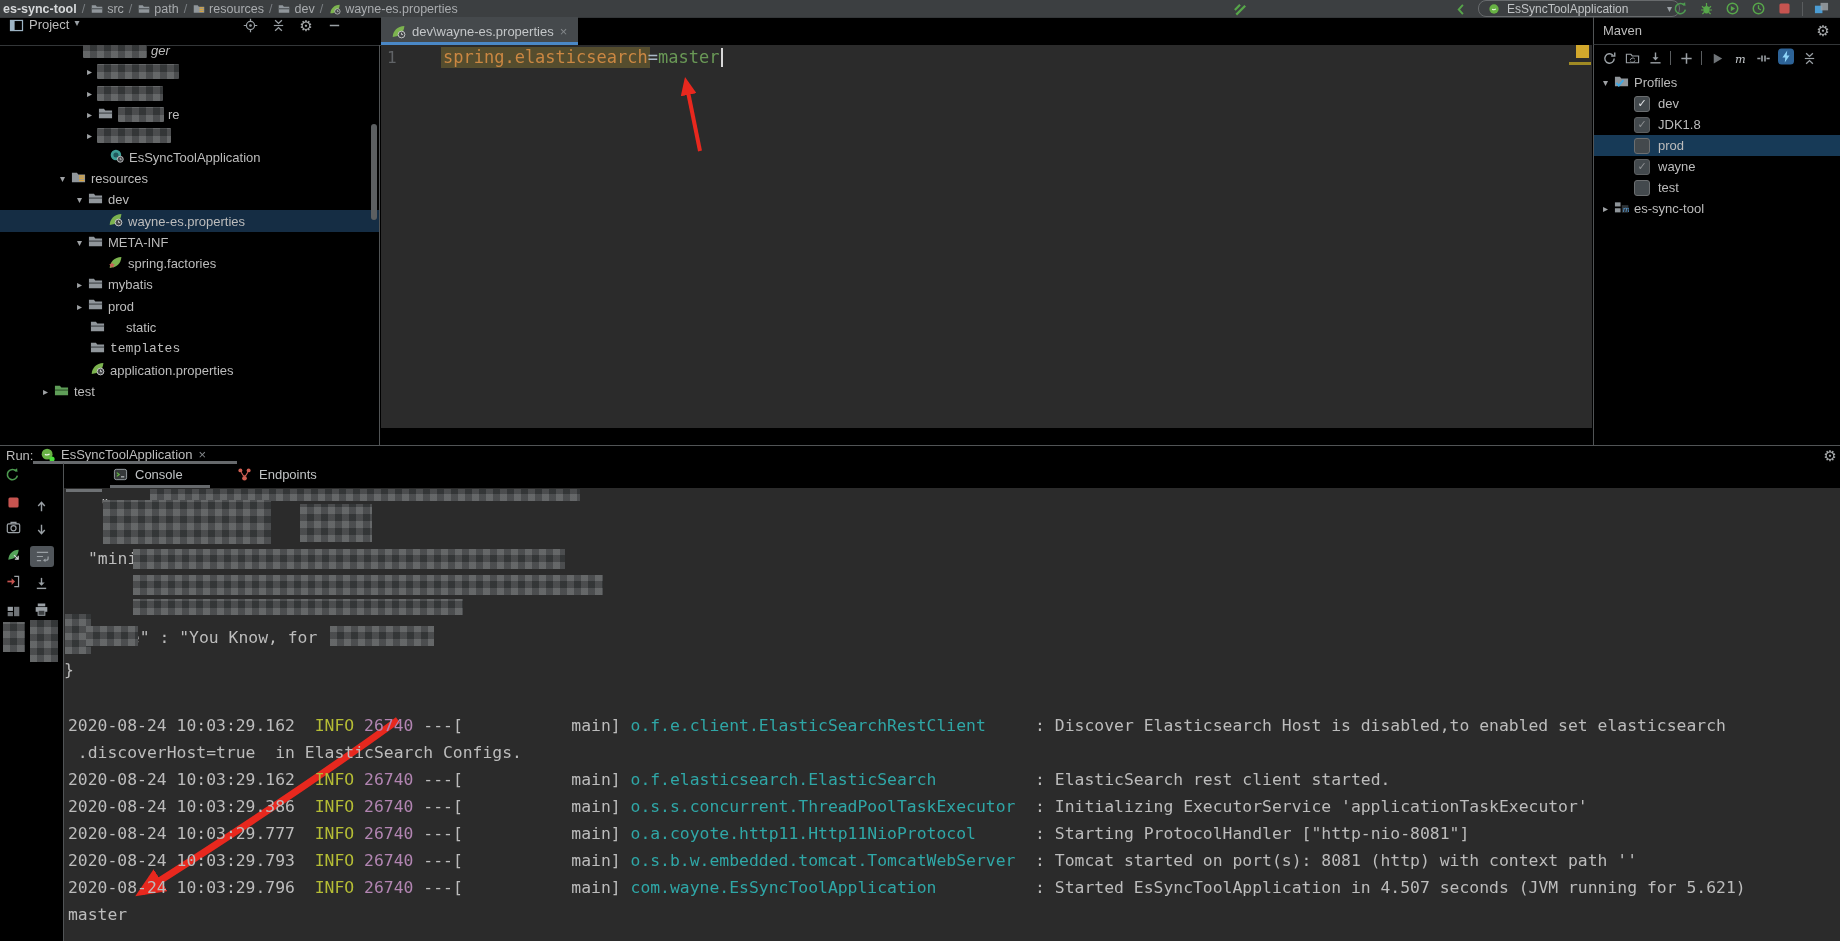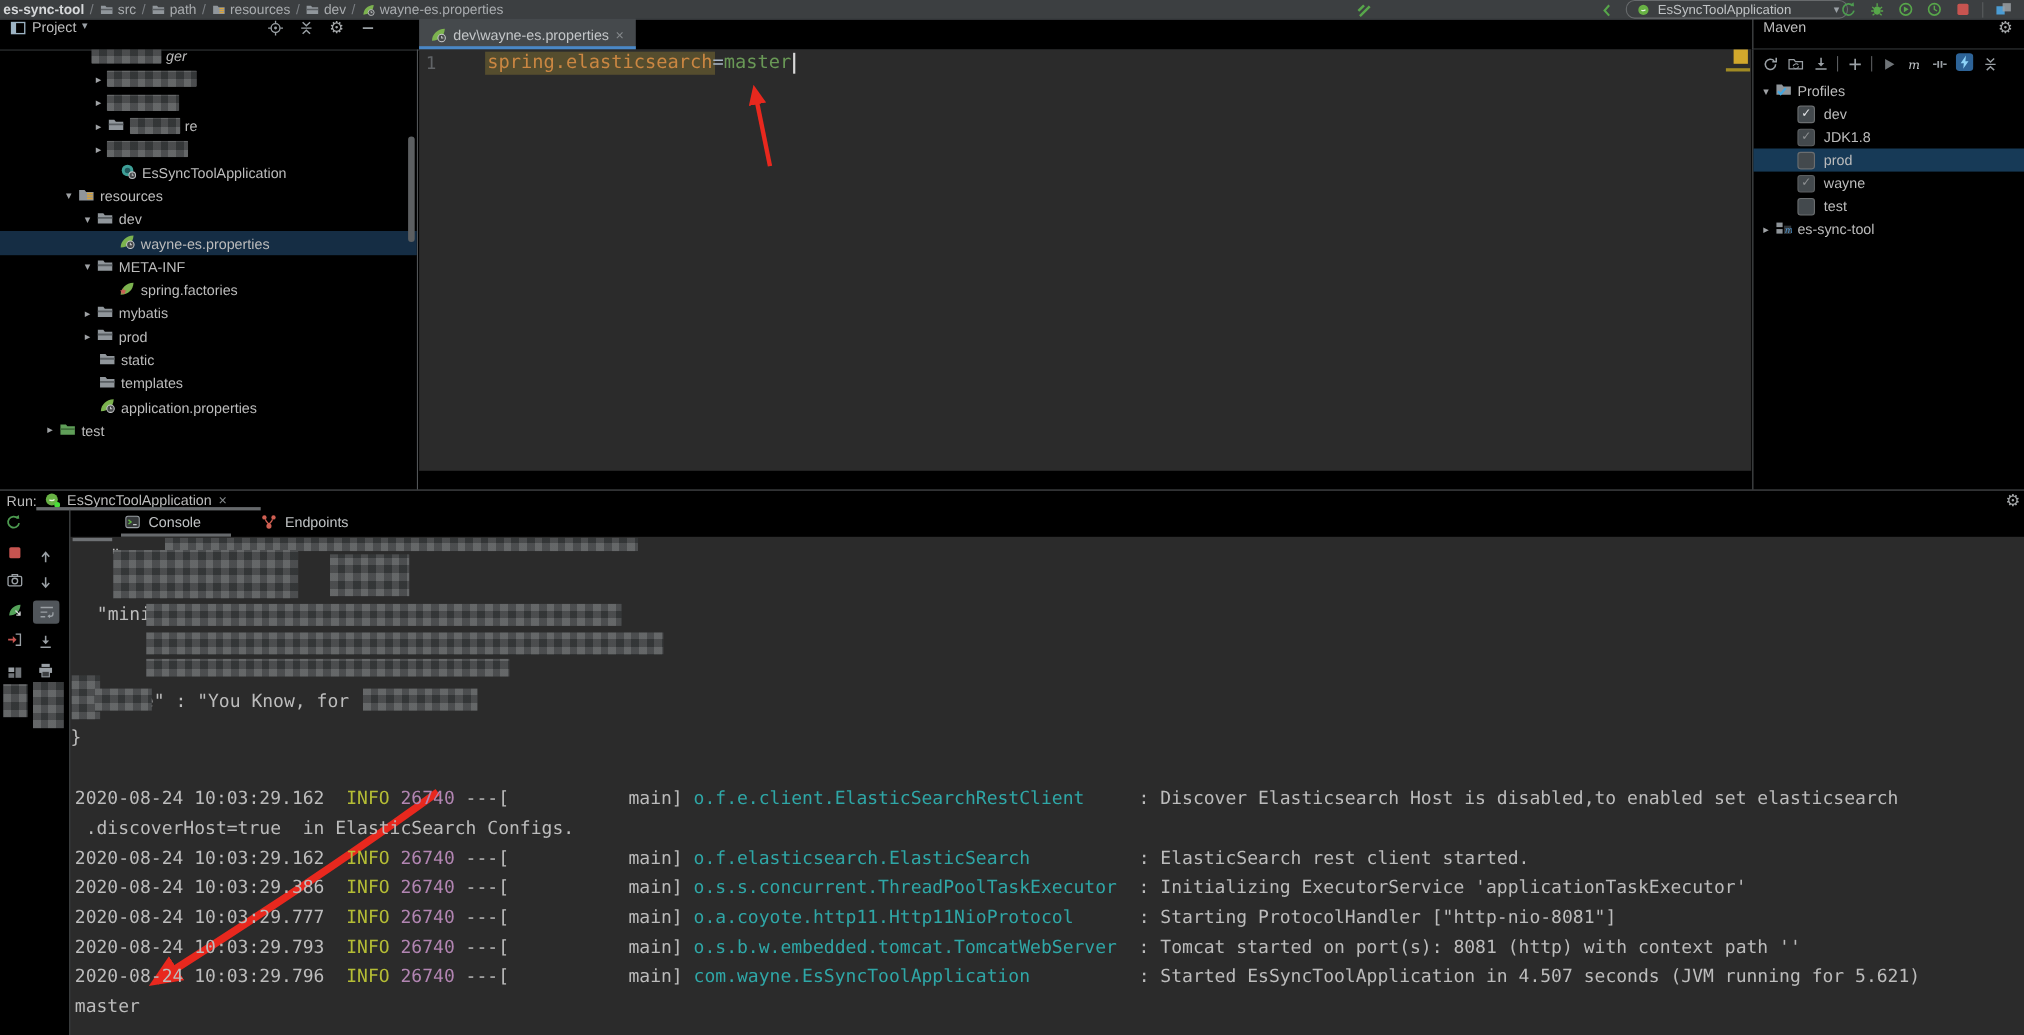--- a/index.html
+++ b/index.html
@@ -25,21 +25,21 @@
   
   #project-header{position:absolute;left:0;top:17px;width:380px;height:28px;display:flex;align-items:flex-start;
           gap:5px;padding:0 8px;border-bottom:1px solid #333638}
   #ph-icons{margin-left:auto;display:flex;gap:12px;align-items:center;padding-right:46px}
   #editor-tabs{position:absolute;left:381px;top:17px;width:1211px;height:28px;border-bottom:1px solid #333638}
   #editor-tab{position:absolute;left:0;top:0;width:197px;height:28px;background:#45494c;display:flex;
           align-items:center;gap:6px;padding:0 9px;color:#c3c6c8;box-sizing:border-box}
   #editor-tab-underline{position:absolute;left:0;top:25px;width:197px;height:3px;background:#4a88c7}
   .close-x{color:#84888b;font-size:13px;line-height:1}
   #maven-header{position:absolute;left:1593px;top:17px;width:247px;height:28px;border-left:1px solid #515456;
-          border-bottom:1px solid #333638;display:flex;padding:0 9px;box-sizing:border-box}
+          border-bottom:1px solid #333638;display:flex;align-items:center;padding:0 9px;box-sizing:border-box}
   
   #project-panel{position:absolute;left:0;top:45px;width:380px;height:400px;overflow:hidden;border-right:1px solid #515456;box-sizing:border-box}
   #ptree{position:absolute;left:0;top:-5px;right:0}
   .trow{height:21.3px;display:flex;align-items:center;white-space:pre}
   .trow.sel{background:#152d44}
   .arr{width:15px;font-size:10px;color:#9fa2a5;text-align:center;flex:none}
   .tico{margin-right:5px}
   .tlabel{color:#bcbcbc}
   .mosaic{background-color:#45484a;
      background-image:repeating-linear-gradient(0deg,rgba(255,255,255,.07) 0 7px,rgba(0,0,0,.16) 7px 14px),
@@ -307,25 +307,25 @@
                 <path fill="#cb5c56" d="M4.2 7.6l1 1.9 2.1.3-1.5 1.5.3 2.1-1.9-1-1.9 1 .4-2.1L1.2 9.8l2.1-.3z"></path>
               </svg></span></span><span class="tlabel">spring.factories</span></div>
         <div class="trow" style="padding-left: 72px;"><span class="arr">▸</span><span class="tico"><span class="ic"><svg viewBox="0 0 16 16">
                 <path fill="#90969b" d="M1 3h5.3l1.5 1.9H15V13H1z"></path>
                 <path fill="#595e62" d="M1 6.7h14v1.8H1z"></path>
               </svg></span></span><span class="tlabel">mybatis</span></div>
         <div class="trow" style="padding-left: 72px;"><span class="arr">▸</span><span class="tico"><span class="ic"><svg viewBox="0 0 16 16">
                 <path fill="#90969b" d="M1 3h5.3l1.5 1.9H15V13H1z"></path>
                 <path fill="#595e62" d="M1 6.7h14v1.8H1z"></path>
               </svg></span></span><span class="tlabel">prod</span></div>
-        <div class="trow" style="padding-left: 89px;"><span class="tico"><span class="ic"><svg viewBox="0 0 16 16">
+        <div class="trow" style="padding-left: 89px; gap: 16px;"><span class="tico"><span class="ic"><svg viewBox="0 0 16 16">
                 <path fill="#90969b" d="M1 3h5.3l1.5 1.9H15V13H1z"></path>
                 <path fill="#595e62" d="M1 6.7h14v1.8H1z"></path>
               </svg></span></span><span class="tlabel">static</span></div>
-        <div class="trow" style="padding-left: 89px;"><span class="tico"><span class="ic"><svg viewBox="0 0 16 16">
+        <div class="trow" style="padding-left: 89px; font-family: Liberation Mono, monospace;"><span class="tico"><span class="ic"><svg viewBox="0 0 16 16">
                 <path fill="#90969b" d="M1 3h5.3l1.5 1.9H15V13H1z"></path>
                 <path fill="#595e62" d="M1 6.7h14v1.8H1z"></path>
               </svg></span></span><span class="tlabel">templates</span></div>
         <div class="trow" style="padding-left: 89px;"><span class="tico"><span class="ic"><svg viewBox="0 0 16 16">
                 <path fill="#7cb34f" d="M1.8 13.8C2 7.4 6.8 2.6 14.3 2.2c-.5 7-5 11.4-12.5 11.6z"></path>
                 <circle cx="11.2" cy="11.2" r="3.6" fill="#47494b" stroke="#c7c9cb" stroke-width="1"></circle>
                 <path d="M11.2 9.3v2h1.6" stroke="#c7c9cb" stroke-width="1" fill="none"></path>
               </svg></span></span><span class="tlabel">application.properties</span></div>
         <div class="trow" style="padding-left: 38px;"><span class="arr">▸</span><span class="tico"><span class="ic"><svg viewBox="0 0 16 16">
                 <path fill="#5f9e58" d="M1 3h5.3l1.5 1.9H15V13H1z"></path>

